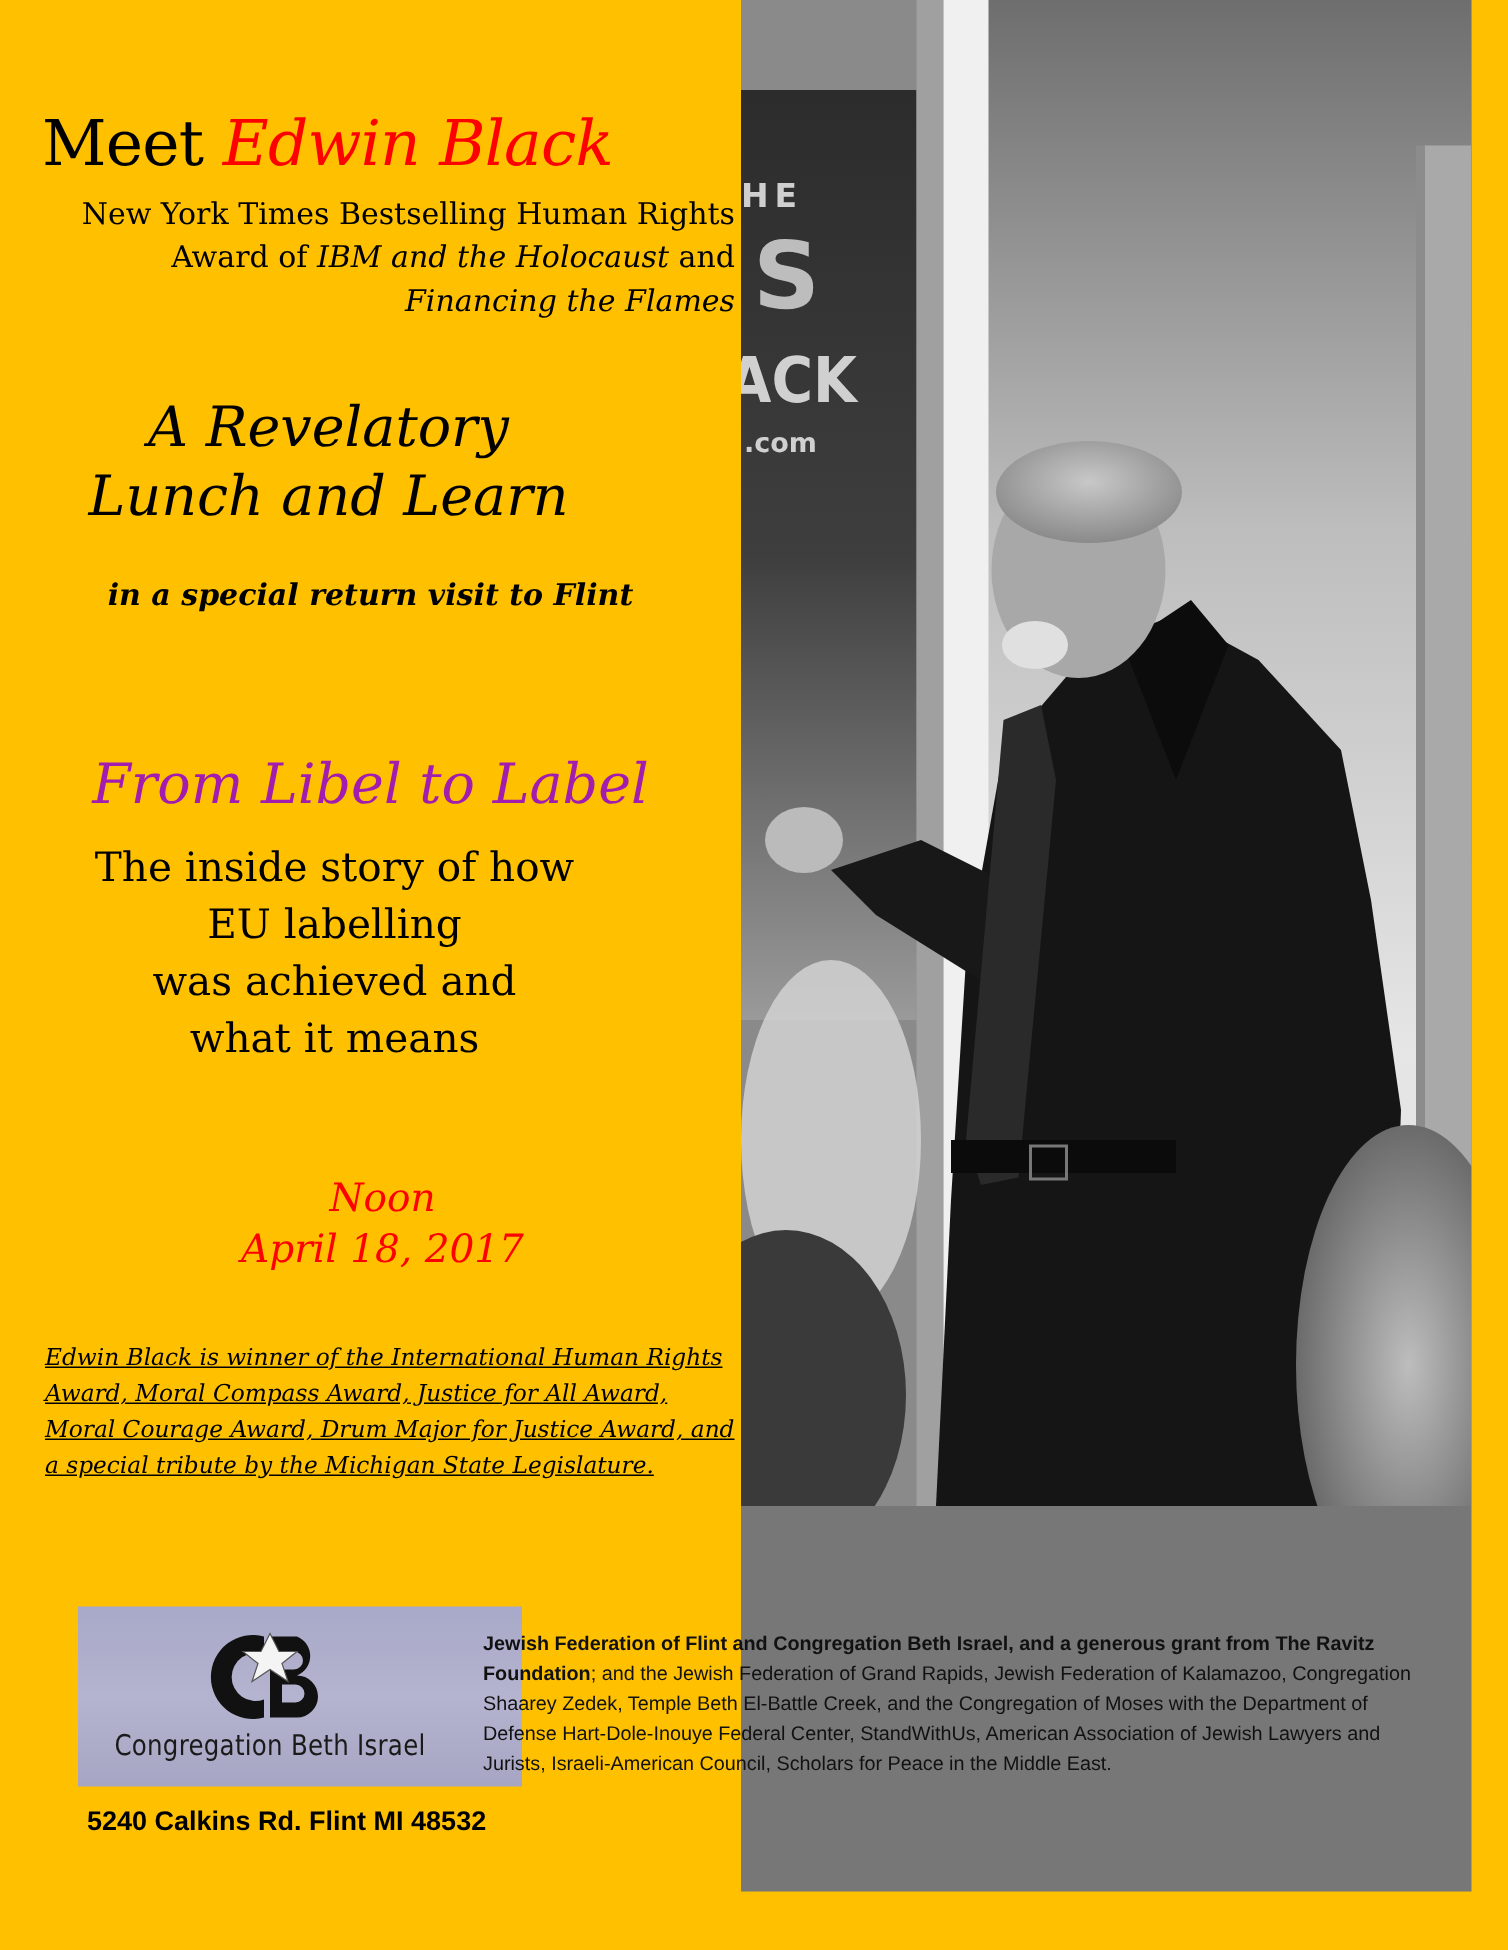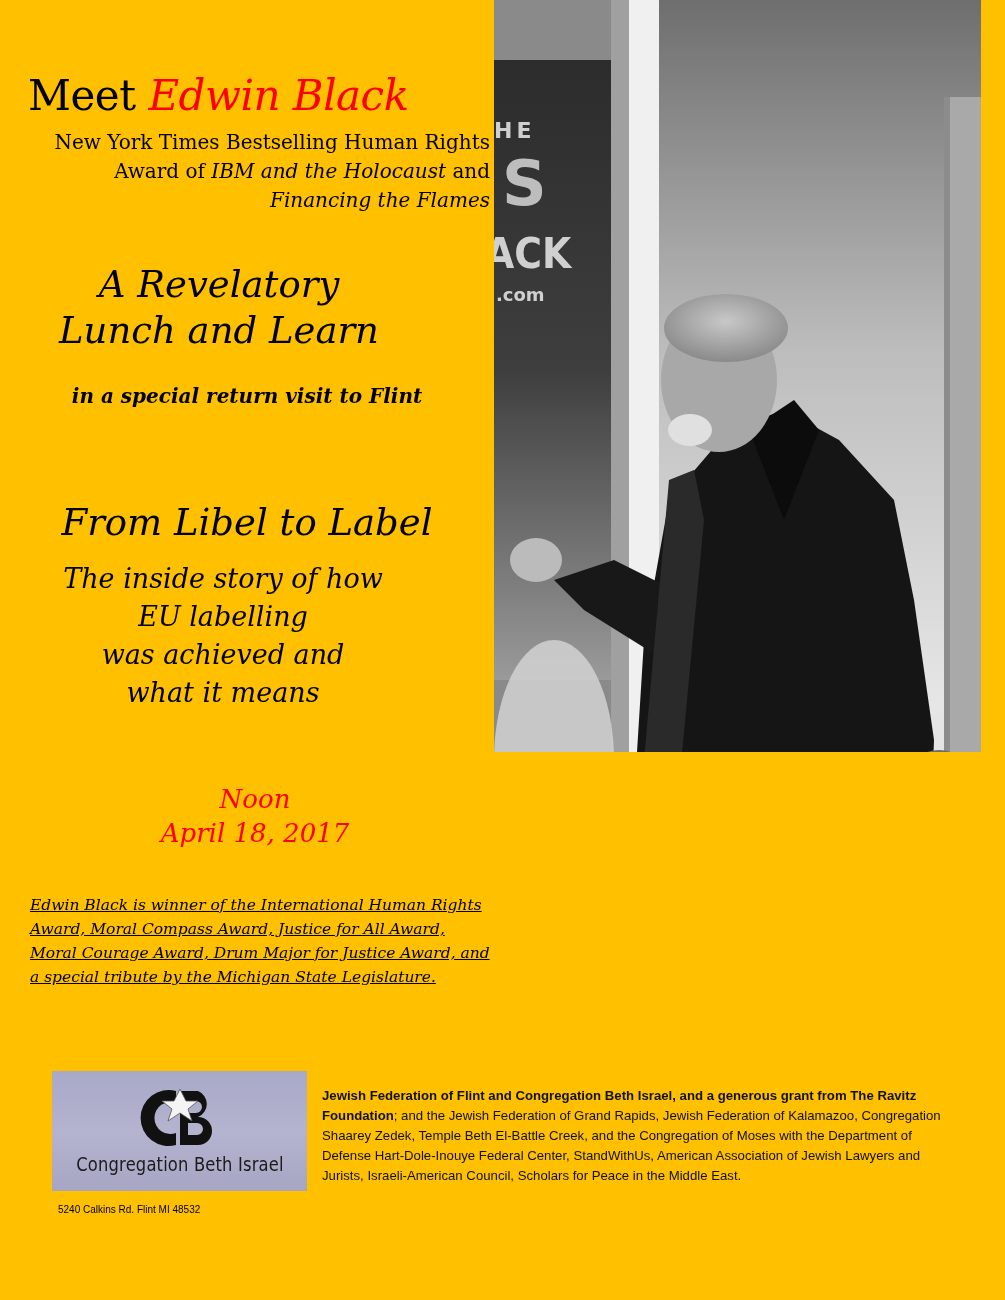--- a/index.html
+++ b/index.html
@@ -15,37 +15,37 @@
 
     
     #title { left: 28px; top: 70px; font-size: 42px; line-height: 52px; white-space: nowrap; letter-spacing: -0.5px; }
     #title .red { color: #FF0000; font-style: italic; }
     #subtitle { left: 30px; top: 128px; width: 460px; font-size: 20px; line-height: 29px; text-align: right; }
     #subtitle i { font-style: italic; }
 
     #revelatory { left: 0; width: 438px; top: 262px; font-size: 37px; line-height: 46px; font-style: italic; }
     #return-visit { left: 0; width: 494px; top: 384px; font-size: 20px; font-style: italic; font-weight: bold; }
 
-    #libel { left: 0; width: 494px; top: 500px; font-size: 37px; line-height: 46px; font-style: italic; color: #000000; }
-    #inside-story { left: 0; width: 446px; top: 560px; font-size: 27px; line-height: 38px; font-style: italic; }
+    #libel { left: 0; width: 494px; top: 500px; font-size: 37px; line-height: 46px; font-style: italic; color: #a21caf; }
+    #inside-story { left: 0; width: 446px; top: 560px; font-size: 27px; line-height: 38px; }
 
     #noon { left: 0; width: 510px; top: 782px; font-size: 26px; line-height: 34px; font-style: italic; color: #FF0000; text-align: center; }
 
     #bio { left: 30px; top: 893px; width: 460px; font-size: 15.5px; line-height: 24px; font-style: italic; text-decoration: underline; }
 
     
-    #photo { left: 494px; top: 0; width: 487px; height: 752px; overflow: hidden; background: #777; }
+    #photo { left: 494px; top: 0; width: 487px; height: 1261px; overflow: hidden; background: #777; }
     #photo svg { display: block; }
 
     
-    #logo { left: 52px; top: 1071px; width: 255px; height: 120px;
+    #logo { left: 52px; top: 1071px; width: 296px; height: 120px;
       background: linear-gradient(180deg, #A8A8C8 0%, #B4B4D0 50%, #A6A6C4 100%); }
     #logo-mark { left: 88px; top: 12px; width: 80px; height: 70px; }
     #logo-text { left: 0; width: 256px; top: 82px; font-family: "DejaVu Sans", sans-serif; font-size: 19px; text-align: center; color: #1a1a1a; transform: scaleX(0.86); transform-origin: center; letter-spacing: 0.2px; }
-    #address { left: 58px; top: 1204px; font-family: "Liberation Sans", sans-serif; font-weight: normal; font-size: 10px; white-space: nowrap; }
+    #address { left: 58px; top: 1204px; font-family: "Liberation Sans", sans-serif; font-weight: bold; font-size: 18px; white-space: nowrap; }
 
     #sponsors { left: 322px; top: 1073px; width: 640px; font-family: "Liberation Sans", sans-serif; font-size: 13.2px; line-height: 20px; color: #111; margin-top: 13px; }
     #sponsors b { font-weight: bold; }
   </style>
 </head>
 <body>
 
 <div id="title" class="abs"><span>Meet </span><span class="red">Edwin Black</span></div>
 
 <div id="subtitle" class="abs">

